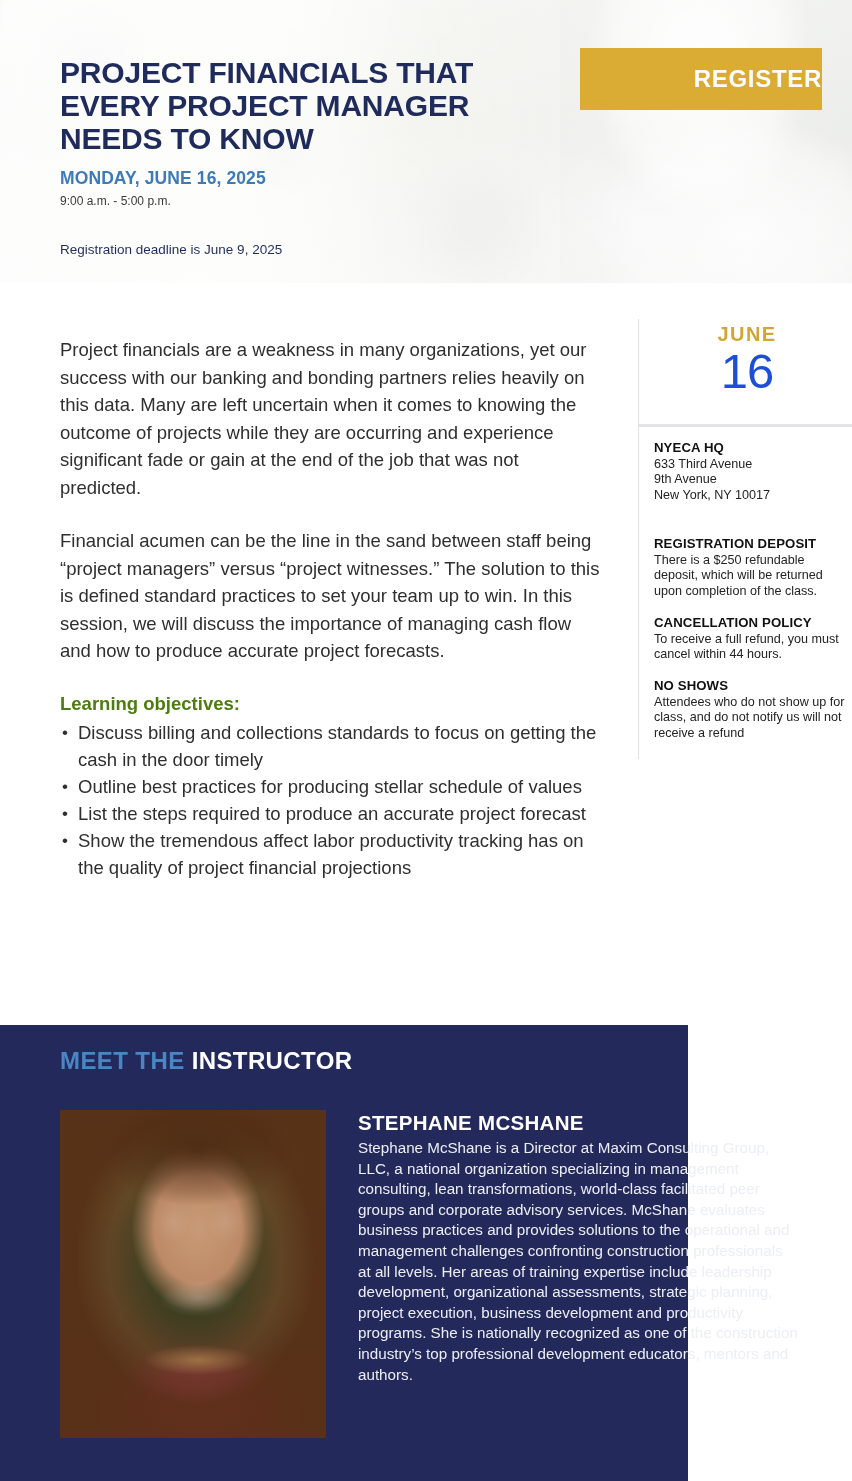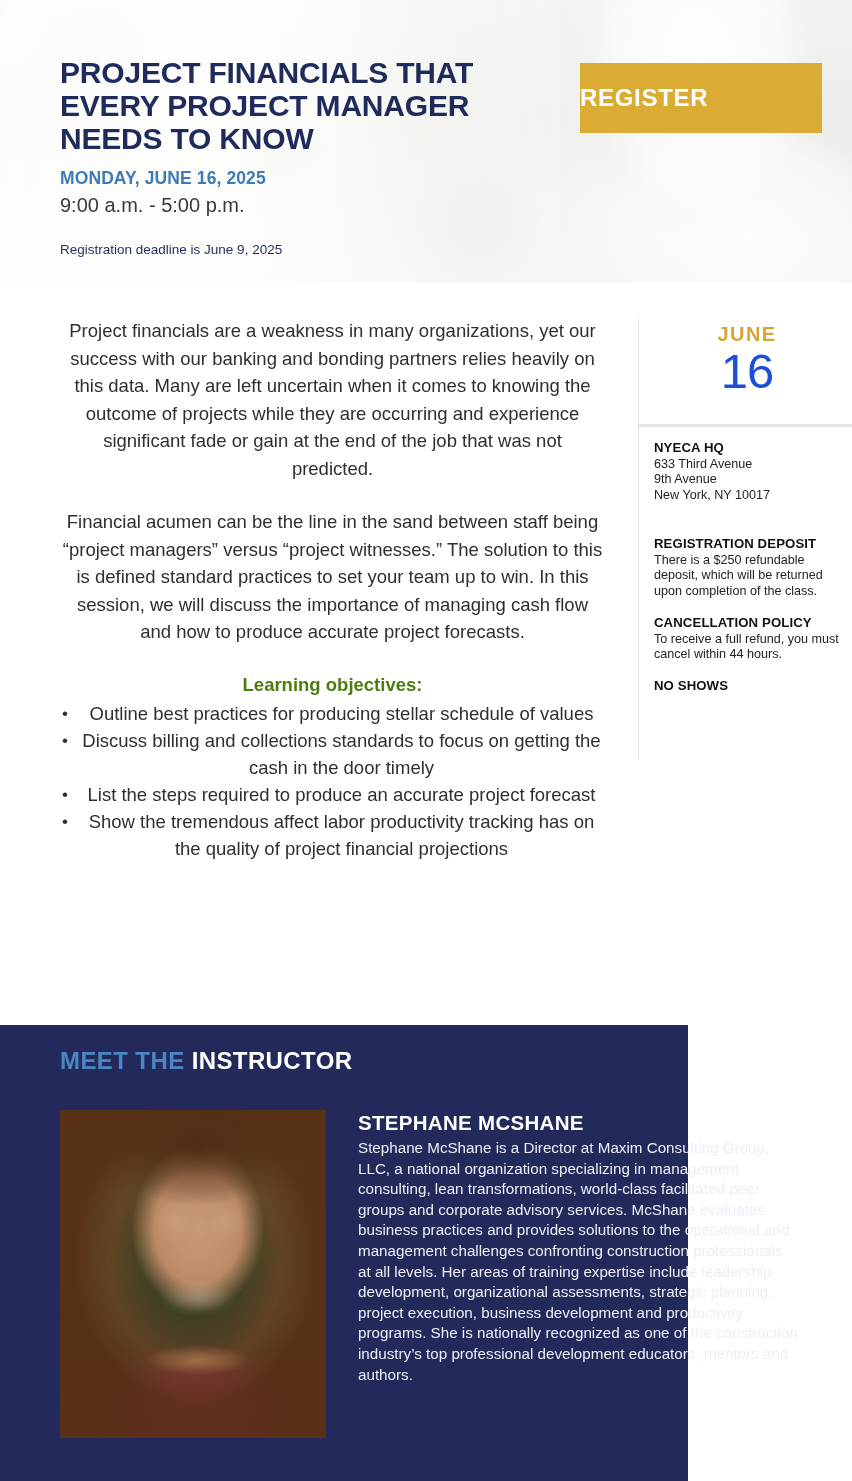--- a/index.html
+++ b/index.html
@@ -62,55 +62,54 @@
   }
   .hero-date{
     position:absolute;left:60px;top:168px;
     font-size:17.5px;font-weight:bold;
     letter-spacing:.1px;
     color:#3d7ab8;
     text-transform:uppercase;
   }
   .hero-time{
     position:absolute;left:60px;top:194px;
-    font-size:20px;font-weight:normal;
+    font-size:12px;font-weight:normal;
     color:#3a3a3a;
   }
   .hero-deadline{
     position:absolute;left:60px;top:242px;
     font-size:13.5px;
     color:#1f2b5b;
   }
   .hero-deadline b{font-weight:normal;}
 
   .register-btn{
-    position:absolute;left:580px;top:63px;
-    width:242px;height:70px;
+    position:absolute;left:580px;top:48px;
+    width:242px;height:62px;
     background:#dbac33;
-    display:flex;align-items:center;justify-content:flex-start;
+    display:flex;align-items:center;justify-content:flex-end;
     cursor:pointer;
     border:none;
   }
   .register-btn span{
     color:#ffffff;
     font-size:24px;font-weight:bold;
     letter-spacing:.7px;
   }
 
   
   .content{
     position:absolute;left:0;top:283px;
     width:852px;height:742px;
     background:#ffffff;
   }
 
   .main-col{
-    position:absolute;left:60px;top:34px;
+    position:absolute;left:60px;top:53px;
     width:545px;
-    text-align:center;
   }
   .para{
     font-size:18.5px;line-height:27.5px;
     color:#2f2f2f;
     margin:0 0 26px 0;
     font-weight:normal;
   }
   .lo-head{
     font-size:18.5px;line-height:25px;
     font-weight:bold;color:#4d7c0f;
@@ -263,22 +262,22 @@
     </div>
   </div>
 
   <div class="content">
 
     <div class="main-col">
       <p class="para">Project financials are a weakness in many organizations, yet our success with our banking and bonding partners relies heavily on this data. Many are left uncertain when it comes to knowing the outcome of projects while they are occurring and experience significant fade or gain at the end of the job that was not predicted.</p>
       <p class="para">Financial acumen can be the line in the sand between staff being “project managers” versus “project witnesses.” The solution to this is defined standard practices to set your team up to win. In this session, we will discuss the importance of managing cash flow and how to produce accurate project forecasts.</p>
       <div class="lo-head">Learning objectives:</div>
       <ul class="lo-list">
+        <li>Discuss billing and collections standards to focus on getting the cash in the door timely</li>
         <li>Outline best practices for producing stellar schedule of values</li>
-        <li>Discuss billing and collections standards to focus on getting the cash in the door timely</li>
         <li>List the steps required to produce an accurate project forecast</li>
         <li>Show the tremendous affect labor productivity tracking has on the quality of project financial projections</li>
       </ul>
     </div>
 
     <div class="vrule"></div>
     <div class="hrule"></div>
 
     <div class="sidebar">
       <div class="date-badge">
@@ -298,20 +297,21 @@
         <p class="sb-p">There is a $250 refundable deposit, which will be returned upon completion of the class.</p>
       </div>
 
       <div class="sb-sec cancel">
         <div class="sb-h">CANCELLATION POLICY</div>
         <p class="sb-p">To receive a full refund, you must cancel within 44 hours.</p>
       </div>
 
       <div class="sb-sec noshow">
         <div class="sb-h">NO SHOWS</div>
+        <p class="sb-p">Attendees who do not show up for class, and do not notify us will not receive a refund</p>
       </div>
     </div>
   </div>
 
   <div class="instructor">
     <div class="meet-head"><span class="blue">MEET THE</span> <span class="white">INSTRUCTOR</span></div>
     <div class="photo">
       <div class="photo-img"></div>
     </div>
     <div class="bio">

